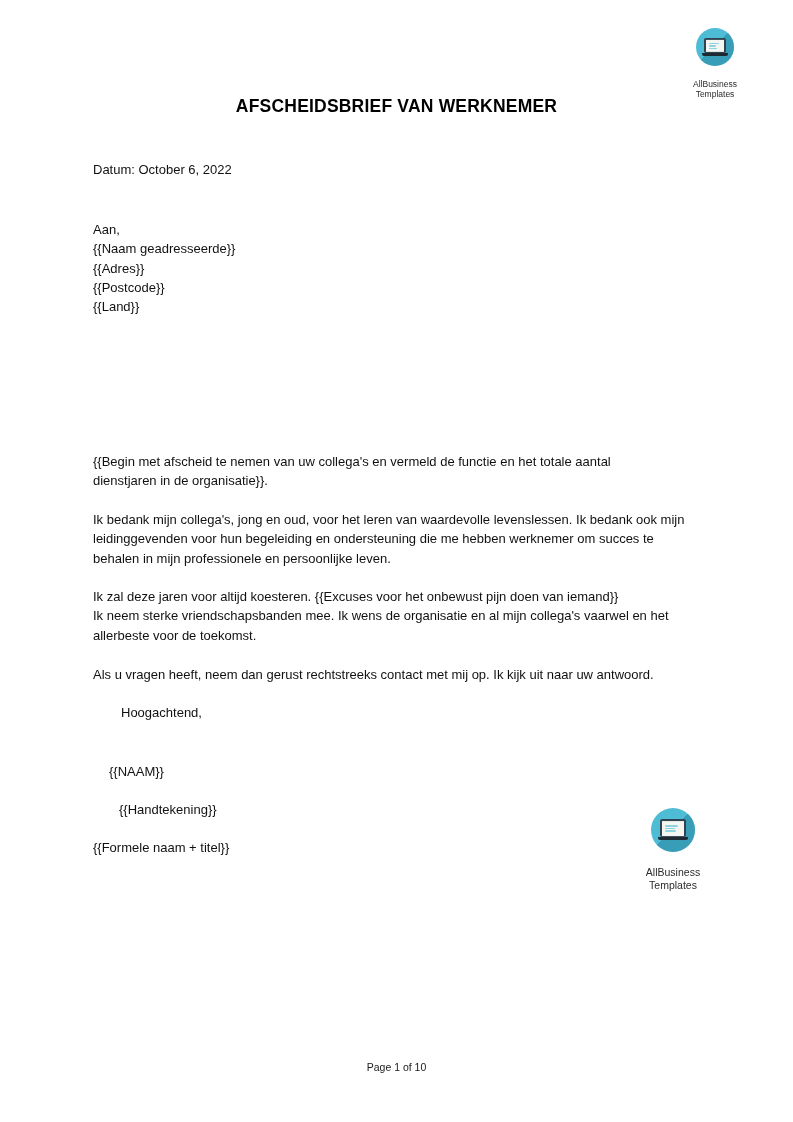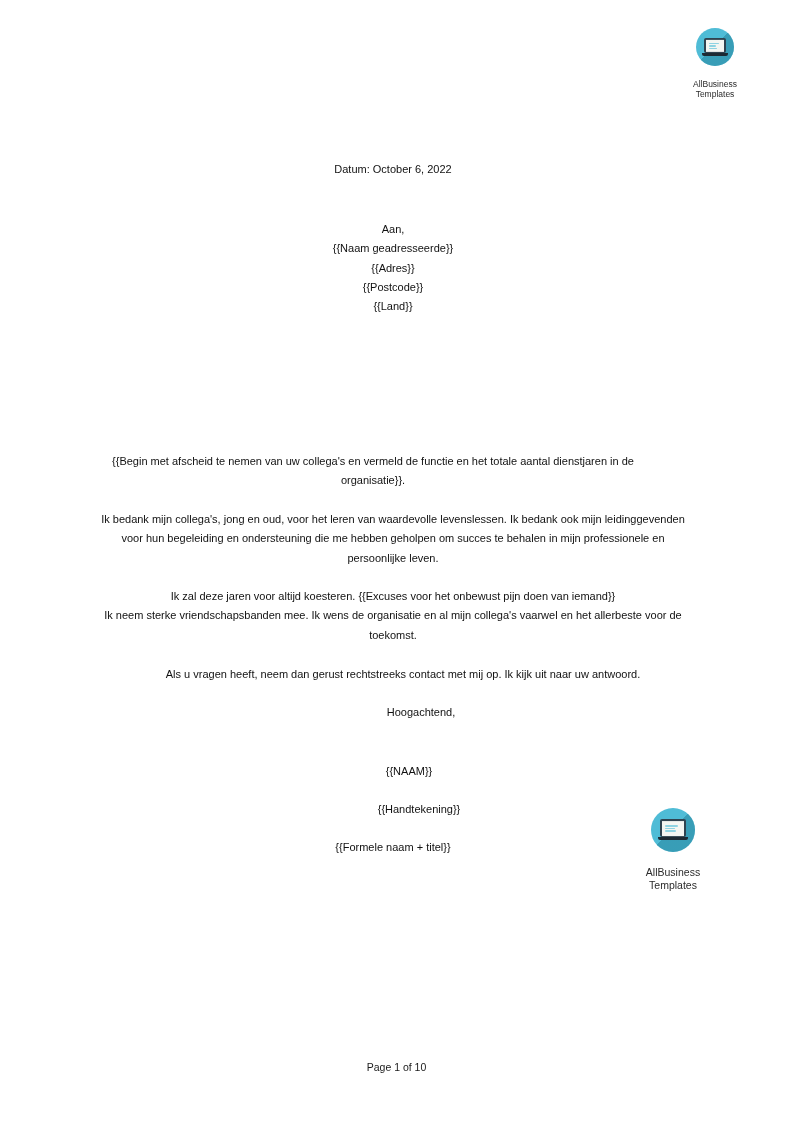--- a/index.html
+++ b/index.html
@@ -110,25 +110,24 @@
     font-size: 17.5px;
     font-weight: bold;
     letter-spacing: 0.2px;
     color: #000;
   }
 
   .body-text {
     position: absolute;
     left: 93px;
     width: 600px;
-    font-size: 11px;
+    font-size: 13px;
     line-height: 19.3px;
     color: #111;
     white-space: pre-wrap;
-    text-align: center;
   }
 
   .date-line    { top: 160px; }
   .address-blk  { top: 220px; }
   .subject-line { top: 355px; }
   .subject-line .subject-label { font-weight: bold; }
   .salutation   { top: 413px; }
   .para-intro   { top: 452px; width: 560px; }
   .para-thanks  { top: 510px; width: 600px; }
   .para-cherish { top: 587px; width: 600px; }
@@ -166,33 +165,34 @@
         </div>
         <div class="laptop-base"></div>
       </div>
     </div>
     <div class="logo-caption">
       <div>AllBusiness</div>
       <div>Templates</div>
     </div>
   </div>
 
+  <div class="doc-title">AFSCHEIDSBRIEF VAN WERKNEMER</div>
 
   <div class="body-text date-line">Datum: October 6, 2022</div>
 
   <div class="body-text address-blk">Aan,
 {{Naam geadresseerde}}
 {{Adres}}
 {{Postcode}}
 {{Land}}</div>
 
 
 
   <div class="body-text para-intro">{{Begin met afscheid te nemen van uw collega's en vermeld de functie en het totale aantal dienstjaren in de organisatie}}.</div>
-  <div class="body-text para-thanks">Ik bedank mijn collega's, jong en oud, voor het leren van waardevolle levenslessen. Ik bedank ook mijn leidinggevenden voor hun begeleiding en ondersteuning die me hebben geholpen om succes te behalen in mijn professionele en persoonlijke leven.</div>
+  <div class="body-text para-thanks">Ik bedank mijn collega's, jong en oud, voor het leren van waardevolle levenslessen. Ik bedank ook mijn leidinggevenden voor hun begeleiding en ondersteuning die me hebben werknemer om succes te behalen in mijn professionele en persoonlijke leven.</div>
   <div class="body-text para-cherish">Ik zal deze jaren voor altijd koesteren. {{Excuses voor het onbewust pijn doen van iemand}}
 Ik neem sterke vriendschapsbanden mee. Ik wens de organisatie en al mijn collega's vaarwel en het allerbeste voor de toekomst.</div>
   <div class="body-text para-contact">Als u vragen heeft, neem dan gerust rechtstreeks contact met mij op. Ik kijk uit naar uw antwoord.</div>
 
   <div class="body-text closing">Hoogachtend,</div>
   <div class="body-text sign-name">{{NAAM}}</div>
   <div class="body-text sign-sig">{{Handtekening}}</div>
   <div class="body-text sign-title">{{Formele naam + titel}}</div>
 
   <div class="logo-block" id="watermark-logo">

